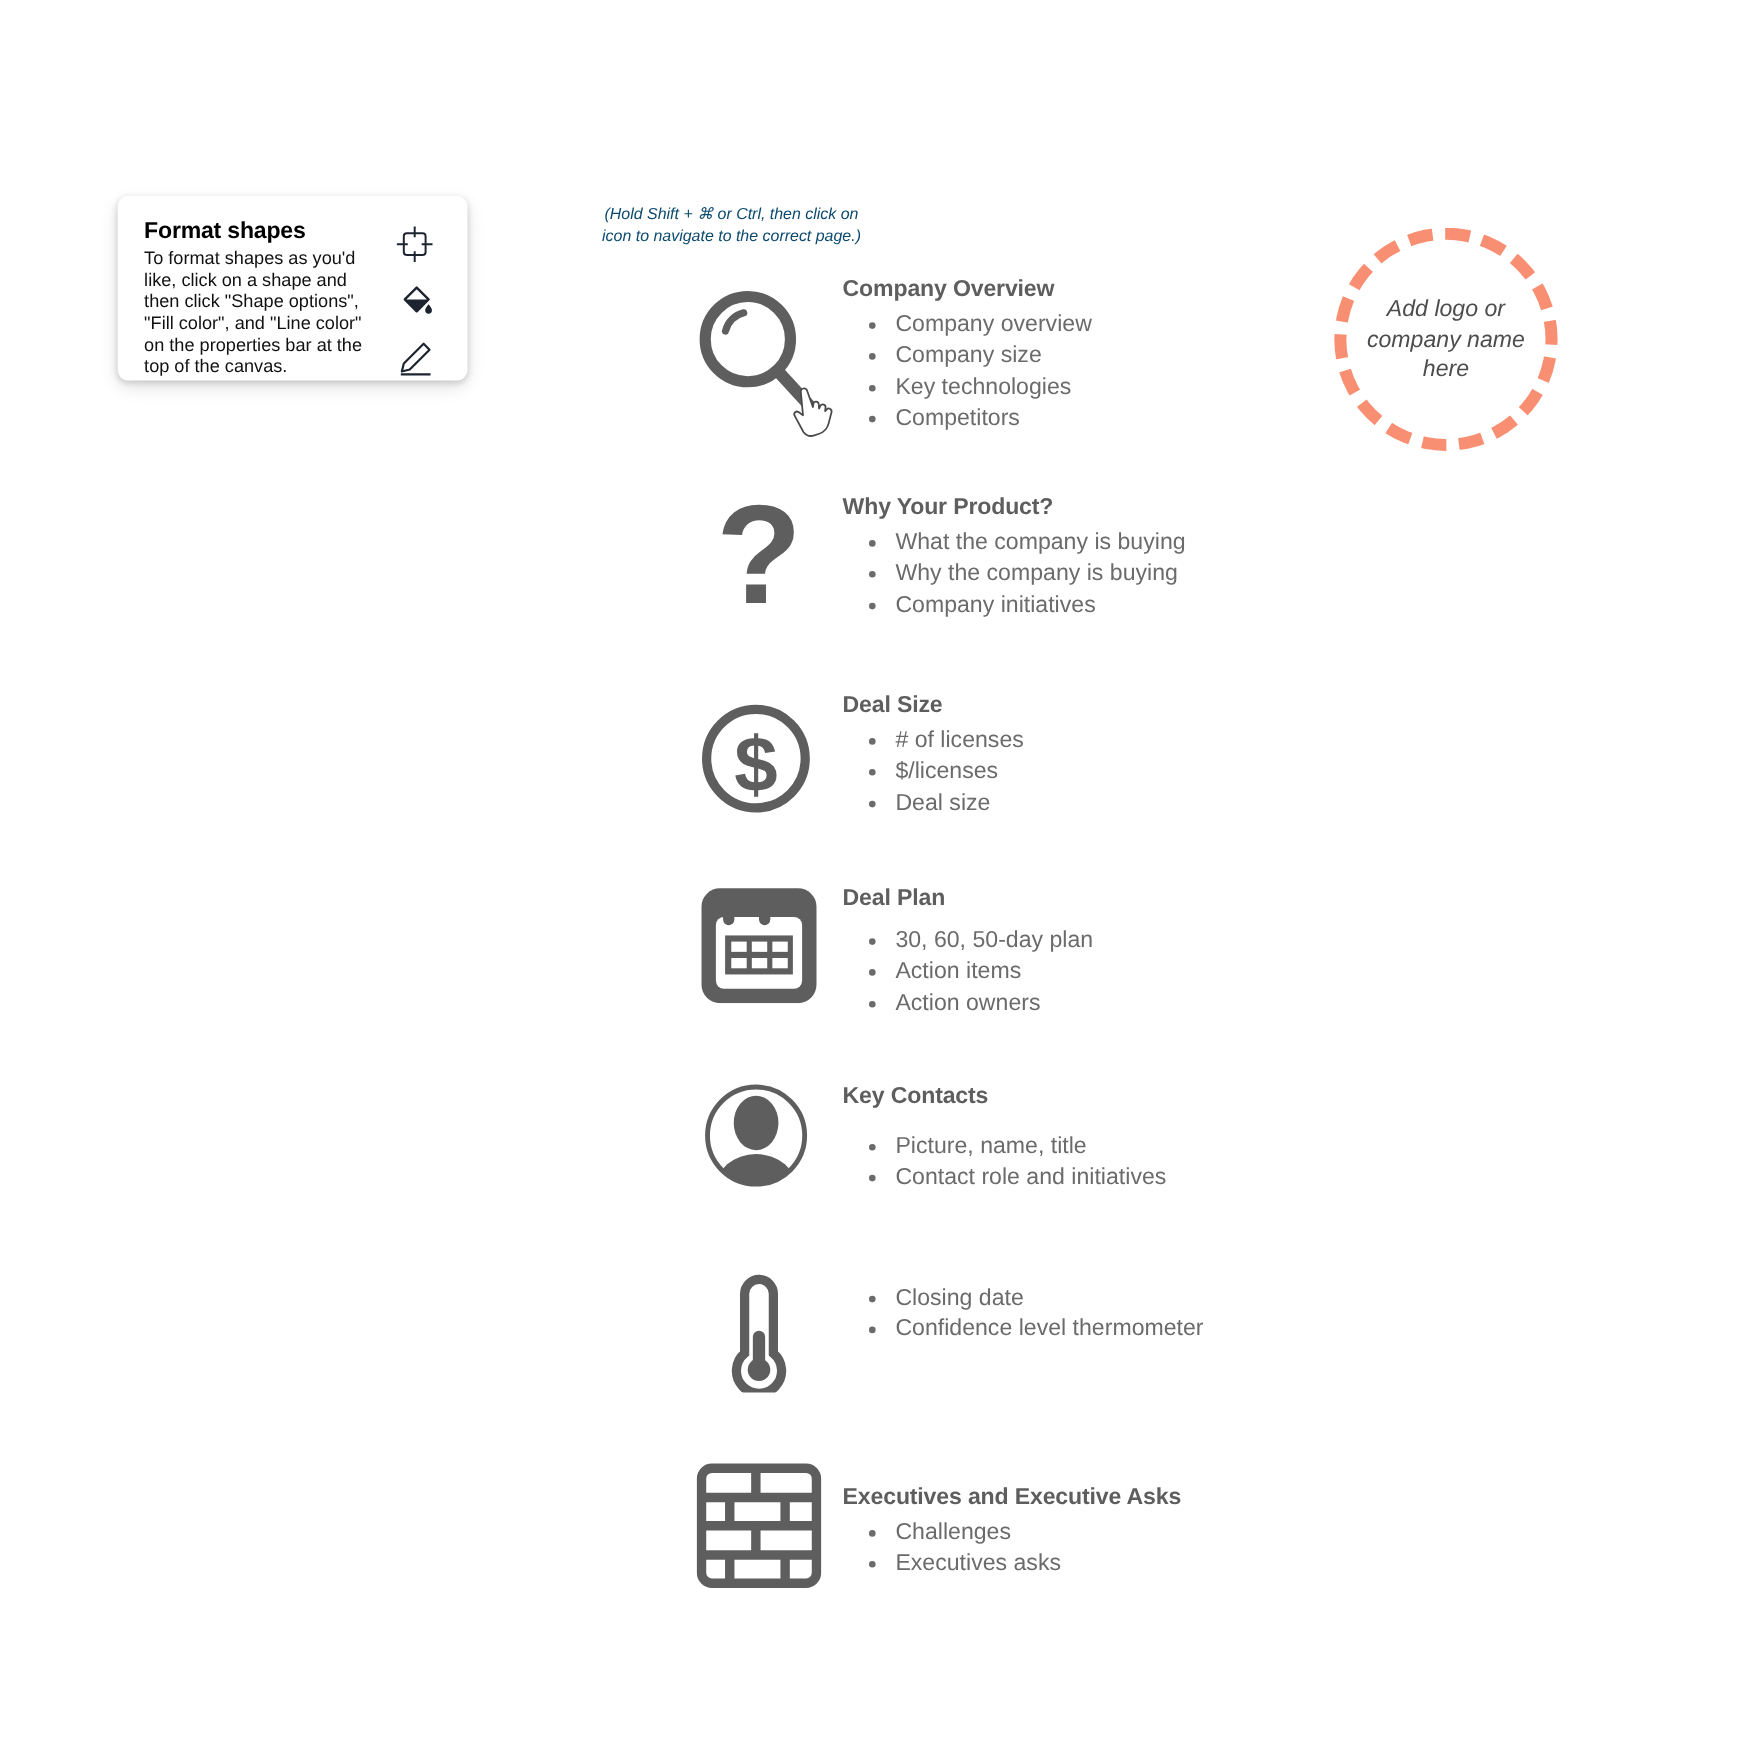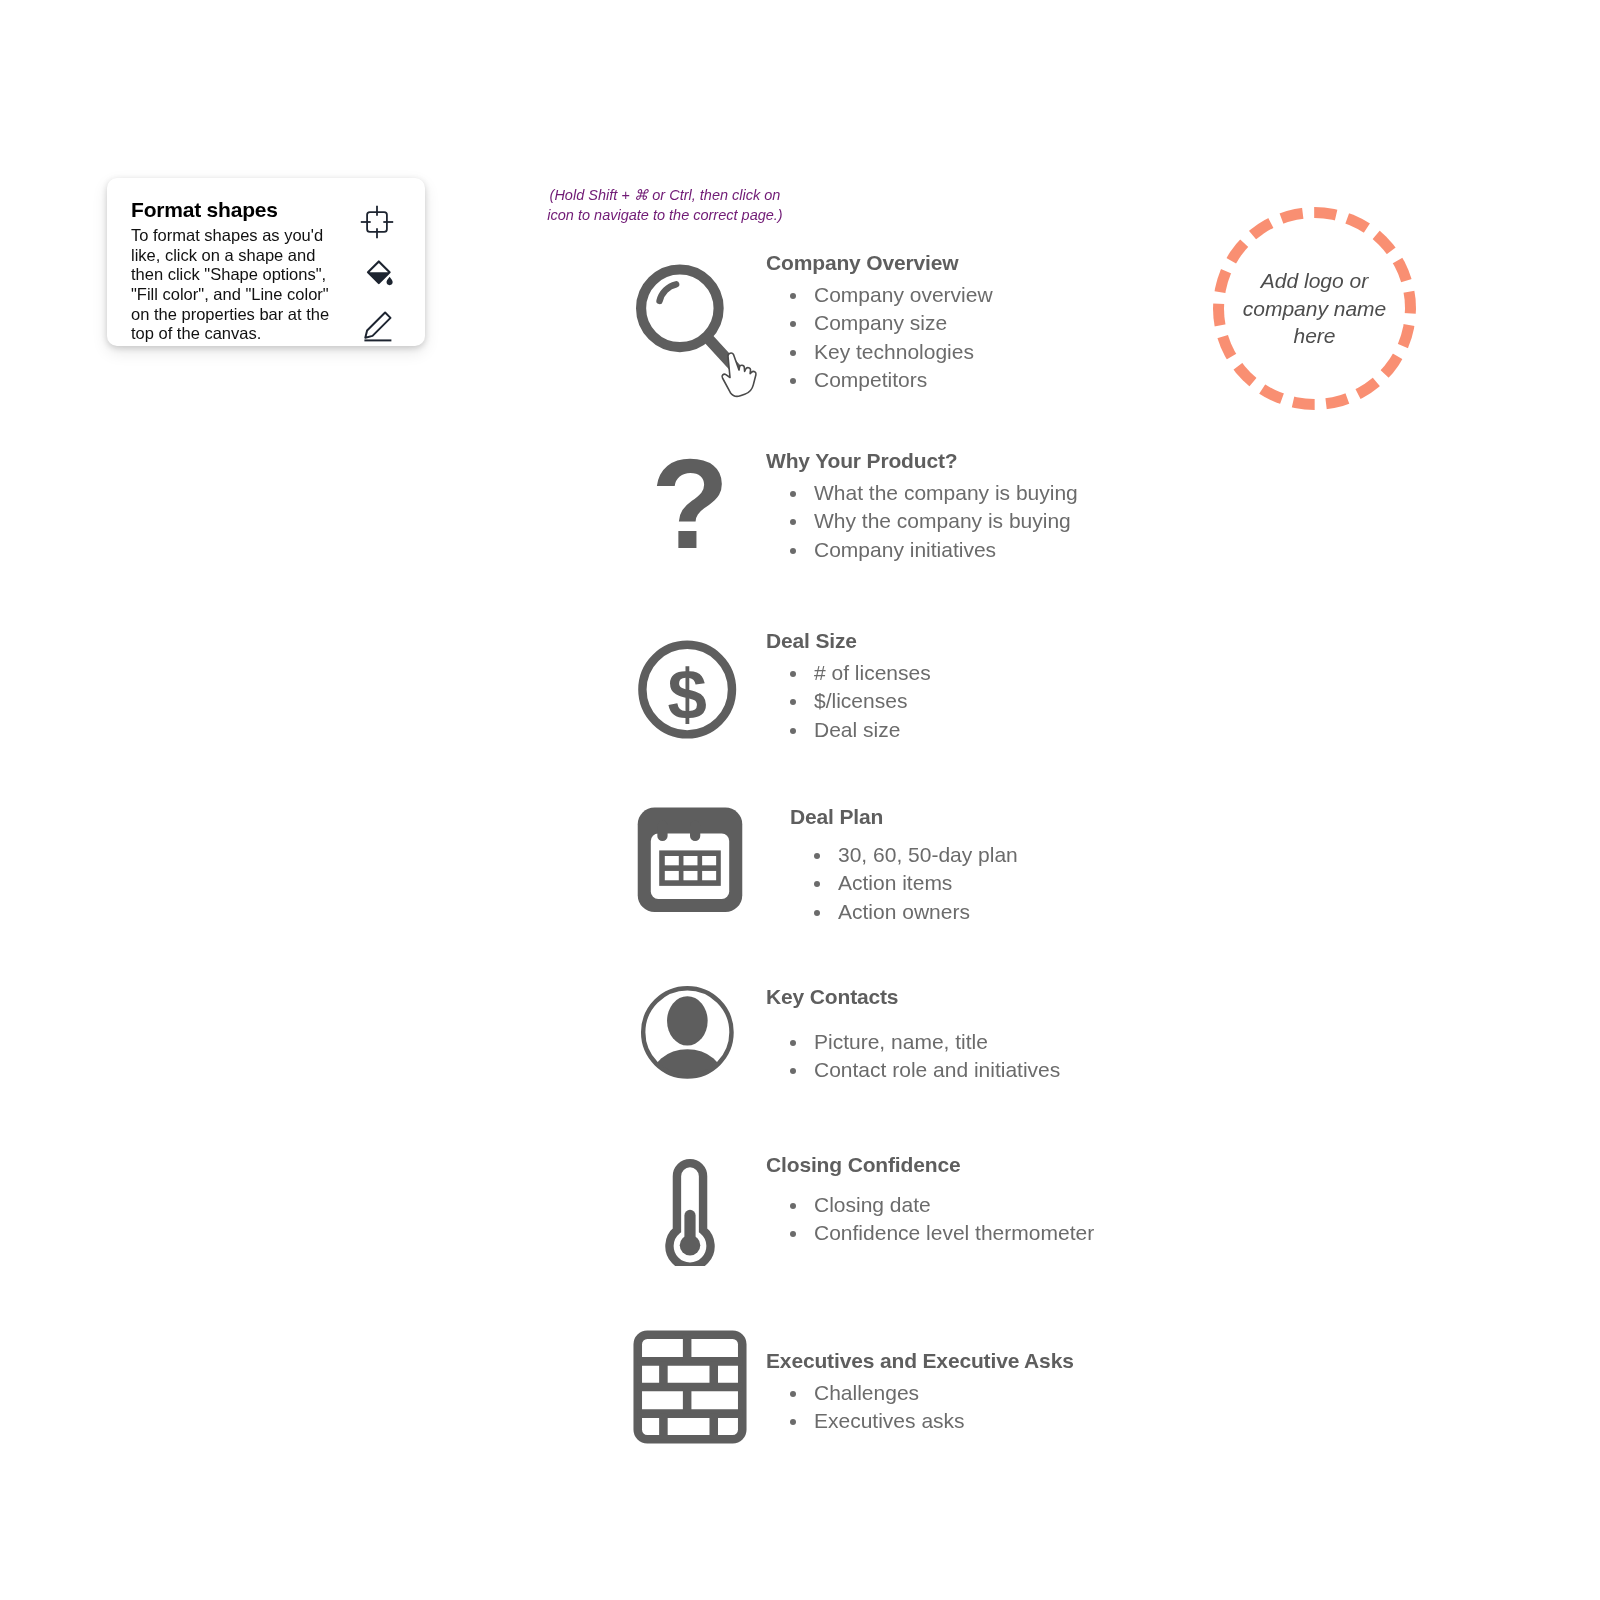--- a/index.html
+++ b/index.html
@@ -66,21 +66,21 @@
   
   #hint {
     position: absolute;
     left: 540px;
     top: 186px;
     width: 250px;
     font-family: "Liberation Sans", sans-serif;
     font-style: italic;
     font-size: 14.5px;
     line-height: 1.35;
-    color: #701a75;
+    color: #0c4a6e;
     text-align: center;
   }
 
   
   #logo-circle {
     position: absolute;
     left: 1213px;
     top: 207px;
     width: 203px;
     height: 203px;
@@ -243,21 +243,21 @@
   <div class="sec-content">
     <div class="sec-title">Deal Size</div>
     <ul class="sec-list">
       <li># of licenses</li>
       <li>$/licenses</li>
       <li>Deal size</li>
     </ul>
   </div>
 </div>
 
-<div class="section" style="left:630px; top:800px; width:760px;gap:24px;">
+<div class="section" style="left:630px; top:800px; width:760px;">
   <div class="sec-icon">
     <svg viewBox="0 0 120 120" width="112" height="112">
       <rect x="4" y="8" width="112" height="112" rx="18" fill="#5e5e5e"></rect>
       <rect x="18" y="36" width="84" height="70" rx="8" fill="#ffffff"></rect>
       <rect x="25" y="22" width="11" height="22" rx="5.5" fill="#5e5e5e"></rect>
       <rect x="60" y="22" width="11" height="22" rx="5.5" fill="#5e5e5e"></rect>
       <rect x="27" y="54" width="66" height="38" fill="#5e5e5e"></rect>
       <rect x="33" y="60" width="15" height="10" fill="#ffffff"></rect>
       <rect x="53" y="60" width="15" height="10" fill="#ffffff"></rect>
       <rect x="73" y="60" width="15" height="10" fill="#ffffff"></rect>
@@ -302,21 +302,20 @@
 
 <div class="section" style="left:630px; top:1148px; width:760px;">
   <div class="sec-icon">
     <svg viewBox="0 0 120 126" width="112" height="118">
       <path d="M46 30 a14 14 0 0 1 28 0 l0 58 a22 22 0 1 1 -28 0 Z" fill="none" stroke="#5e5e5e" stroke-width="9"></path>
       <rect x="54" y="66" width="12" height="40" rx="6" fill="#5e5e5e"></rect>
       <circle cx="60" cy="104" r="11" fill="#5e5e5e"></circle>
     </svg>
   </div>
   <div class="sec-content" style="padding-top:4px;">
-    <div class="sec-title">Closing Confidence</div>
     <ul class="sec-list" style="margin-top:14px;">
       <li>Closing date</li>
       <li>Confidence level thermometer</li>
     </ul>
   </div>
 </div>
 
 <div class="section" style="left:630px; top:1330px; width:800px;">
   <div class="sec-icon">
     <svg viewBox="0 0 120 120" width="114" height="114">

